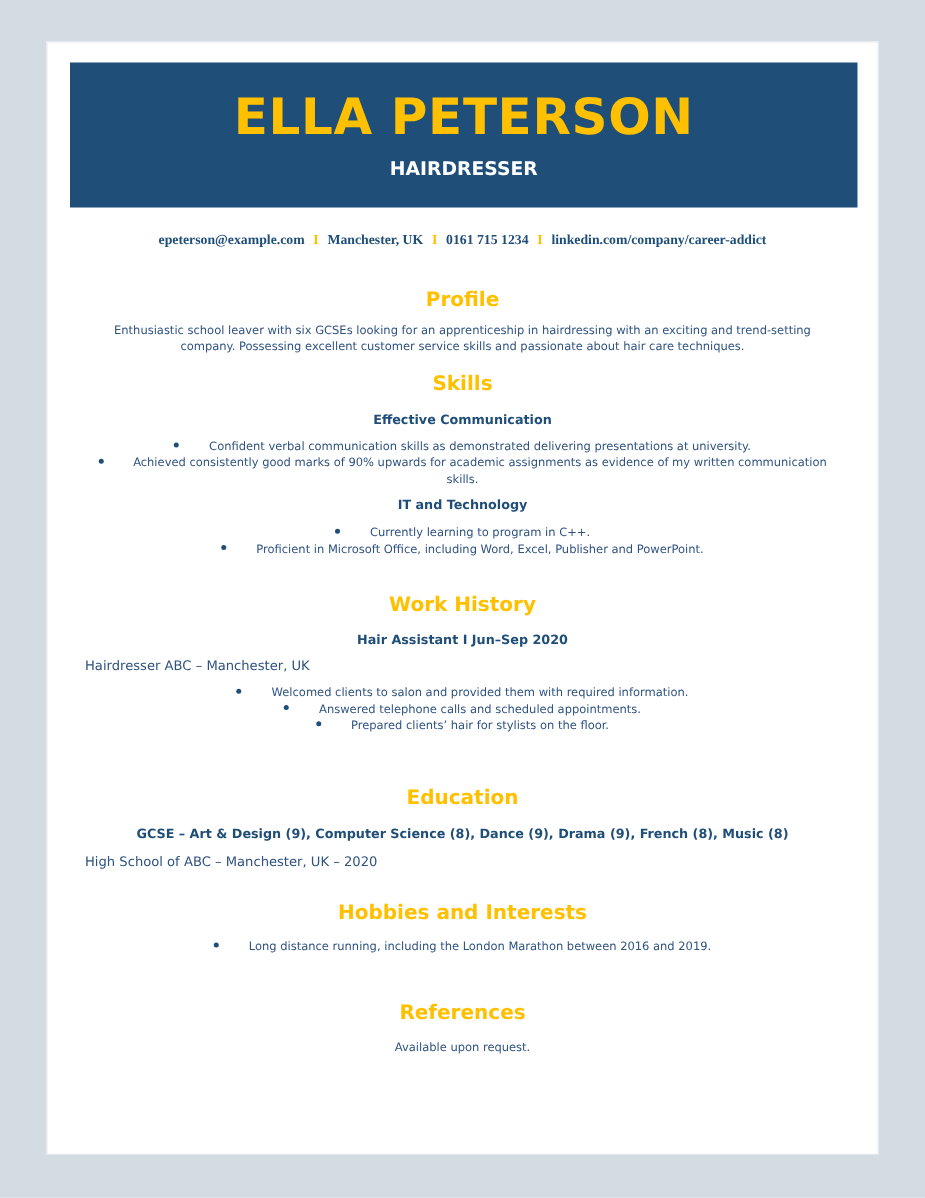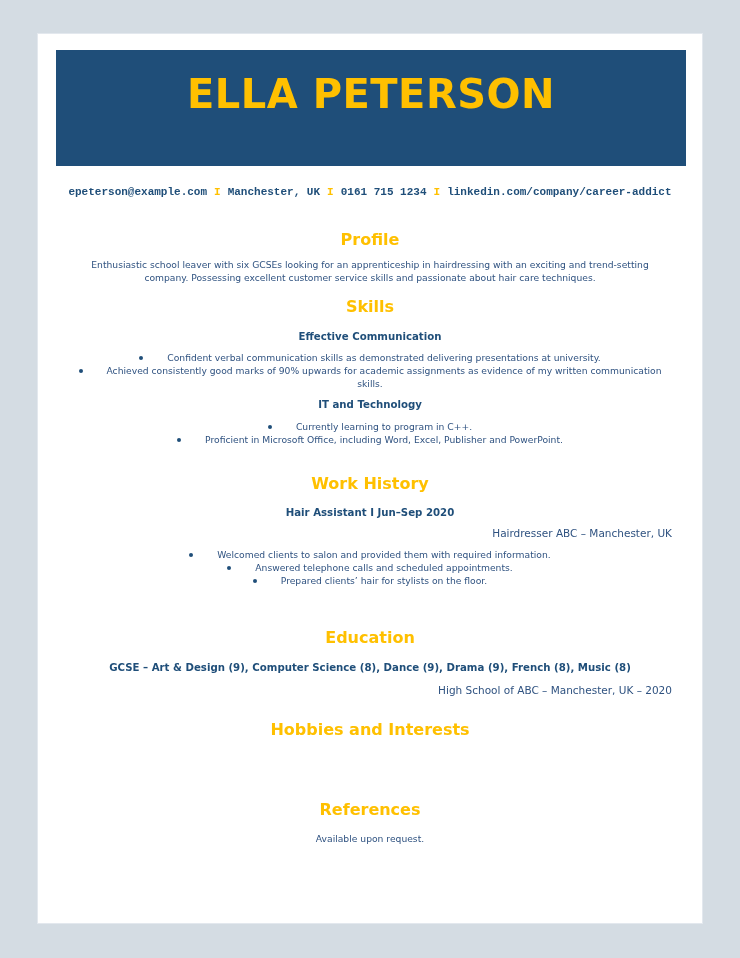--- a/index.html
+++ b/index.html
@@ -36,21 +36,21 @@
       position: absolute; left: 0; right: 0; top: 76px;
       font-family: "DejaVu Sans", sans-serif;
       font-weight: bold;
       font-size: 15px;
       color: #ffffff;
       line-height: 18px;
     }
     .contact {
       position: absolute; left: 0; right: 0; top: 151px;
       text-align: center;
-      font-family: Liberation Mono, monospace;
+      font-family: Liberation Serif, serif;
       font-weight: bold;
       font-size: 11px;
       color: #1f4e79;
       line-height: 14px;
       white-space: nowrap;
     }
     .contact .sep {
       color: #ffc000;
       margin: 0 7px;
       font-weight: bold;
@@ -85,21 +85,21 @@
       line-height: 13px;
       color: #1f4e79;
       text-align: center;
     }
     .subline {
       position: absolute; left: 0; right: 0;
       font-family: "DejaVu Sans", sans-serif;
       font-size: 10.5px;
       line-height: 13px;
       color: #2f5280;
-      text-align: right;
+      text-align: left;
     }
     .blist {
       position: absolute; left: 0; right: 0;
       list-style: none;
       font-family: "DejaVu Sans", sans-serif;
       font-size: 9.2px;
       line-height: 13px;
       color: #2f5280;
       text-align: center;
     }
@@ -114,20 +114,21 @@
       position: relative; top: -1px;
     }
   </style>
 </head>
 <body>
 
 <div class="page">
 
   <div class="header-band">
     <div class="name">ELLA PETERSON</div>
+    <div class="job-title">HAIRDRESSER</div>
   </div>
 
   <div class="contact">
     <span>epeterson@example.com</span><span class="sep">I</span><span>Manchester, UK</span><span class="sep">I</span><span>0161 715 1234</span><span class="sep">I</span><span>linkedin.com/company/career-addict</span>
   </div>
 
   <div class="content">
 
     <div class="section-title" style="top:196px">Profile</div>
     <div class="para" style="top:225px; left:8px; right:8px">Enthusiastic school leaver with six GCSEs looking for an apprenticeship in hairdressing with an exciting and trend-setting company. Possessing excellent customer service skills and passionate about hair care techniques.</div>
@@ -152,19 +153,20 @@
       <li><span class="dot"></span><span>Answered telephone calls and scheduled appointments.</span></li>
       <li><span class="dot"></span><span>Prepared clients’ hair for stylists on the floor.</span></li>
     </ul>
 
     <div class="section-title" style="top:594px">Education</div>
     <div class="subhead" style="top:627px">GCSE – Art &amp; Design (9), Computer Science (8), Dance (9), Drama (9), French (8), Music (8)</div>
     <div class="subline" style="top:650px">High School of ABC – Manchester, UK – 2020</div>
 
     <div class="section-title" style="top:686px">Hobbies and Interests</div>
     <ul class="blist" style="top:717px">
+      <li><span class="dot"></span><span>Long distance running, including the London Marathon between 2016 and 2019.</span></li>
     </ul>
 
     <div class="section-title" style="top:766px">References</div>
     <div class="para" style="top:799px">Available upon request.</div>
 
   </div>
 </div>
 
 </body></html>

